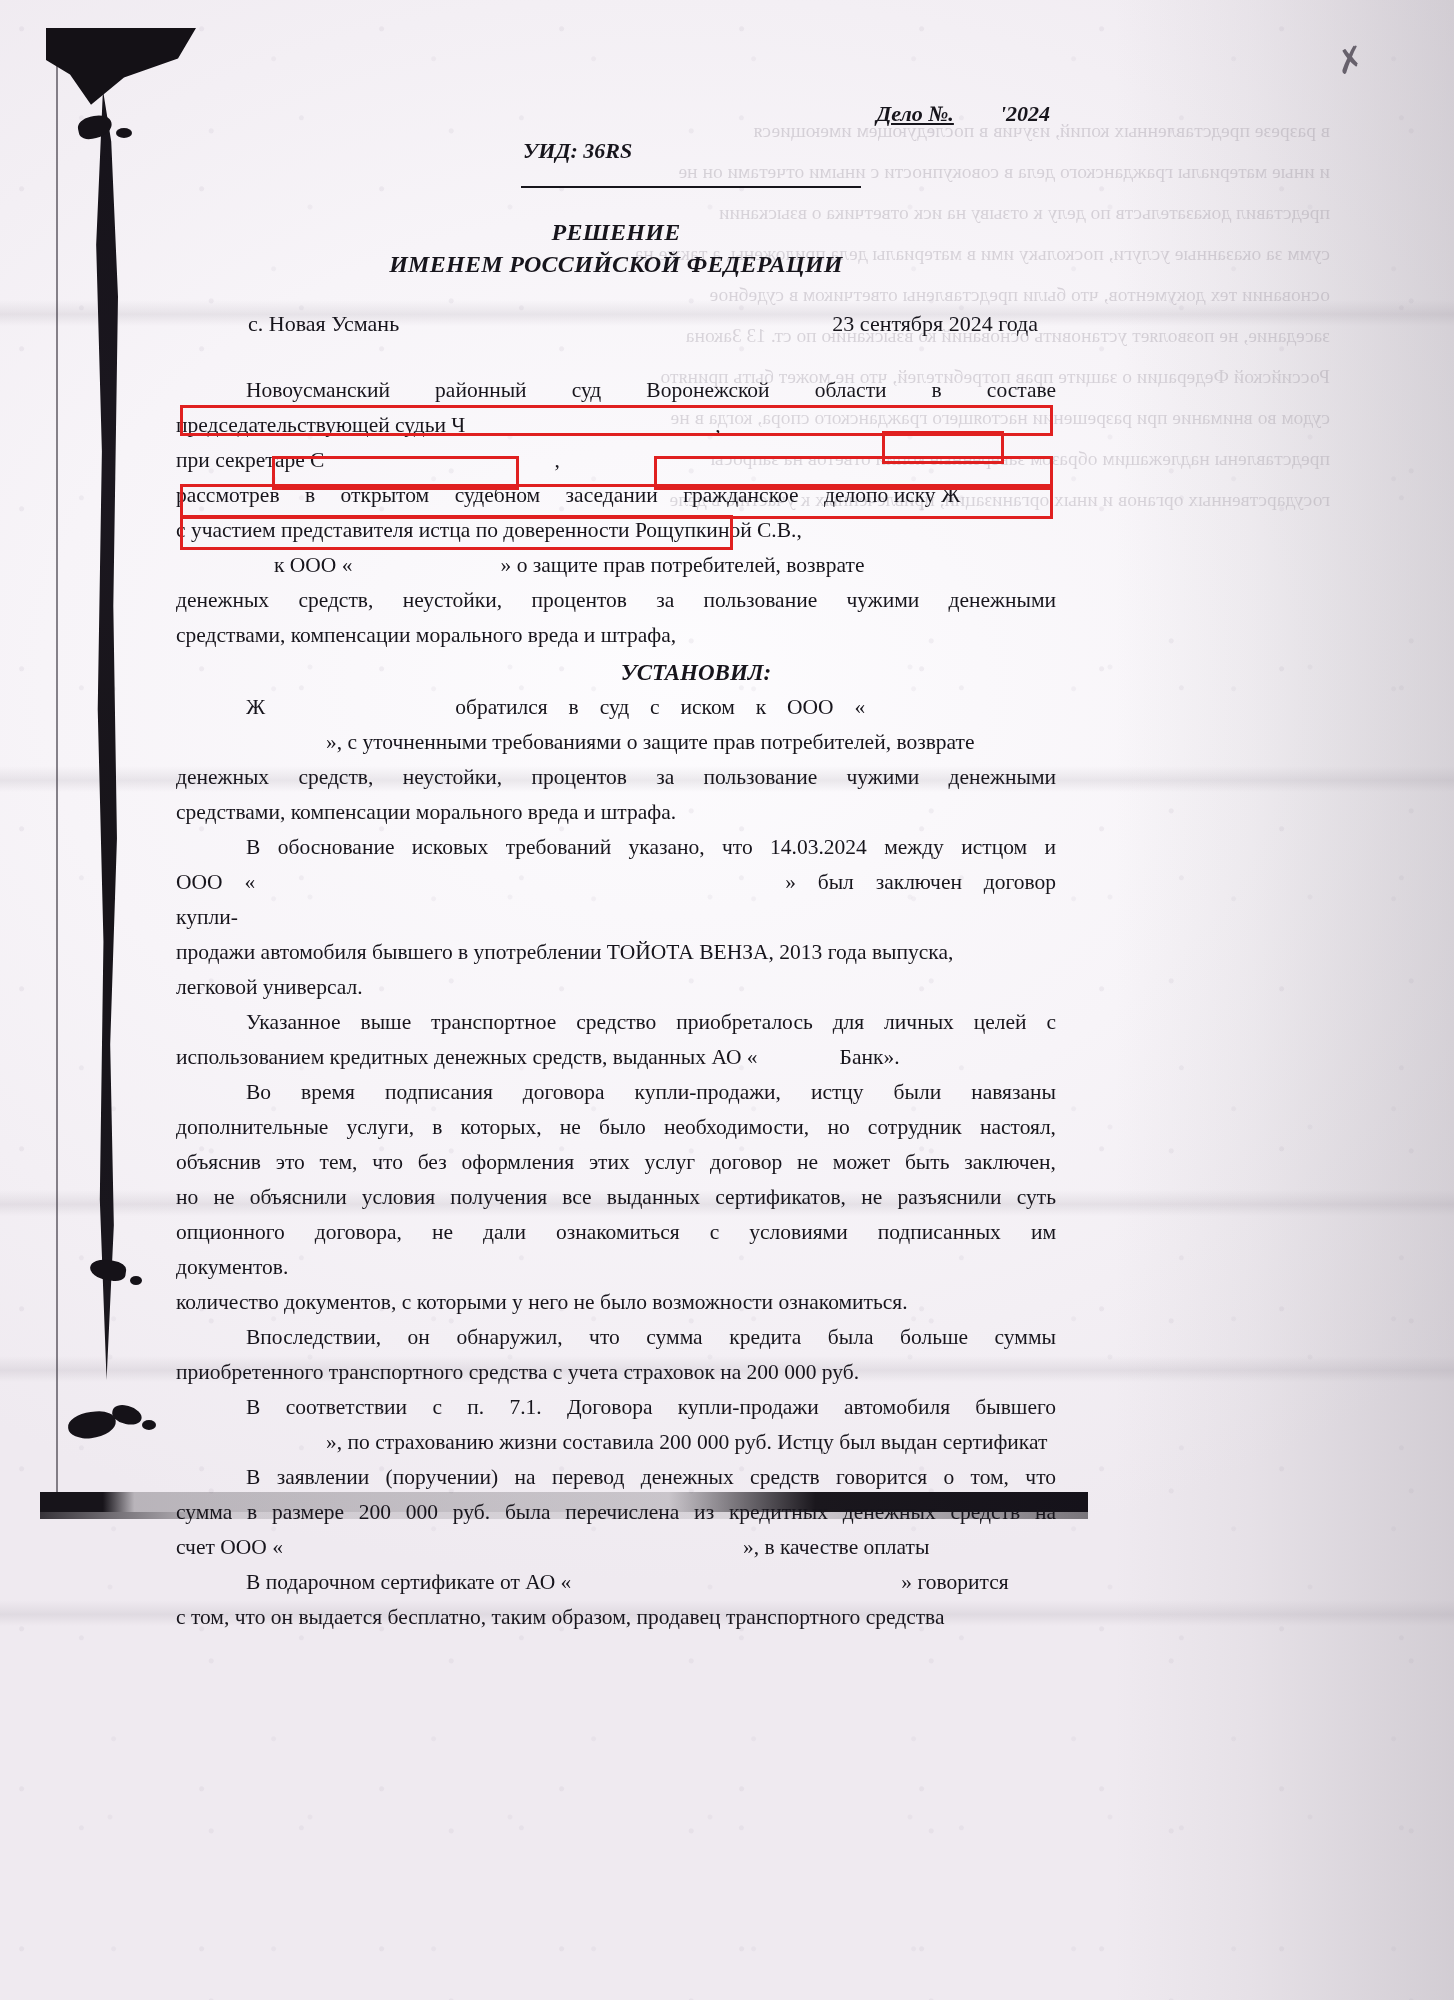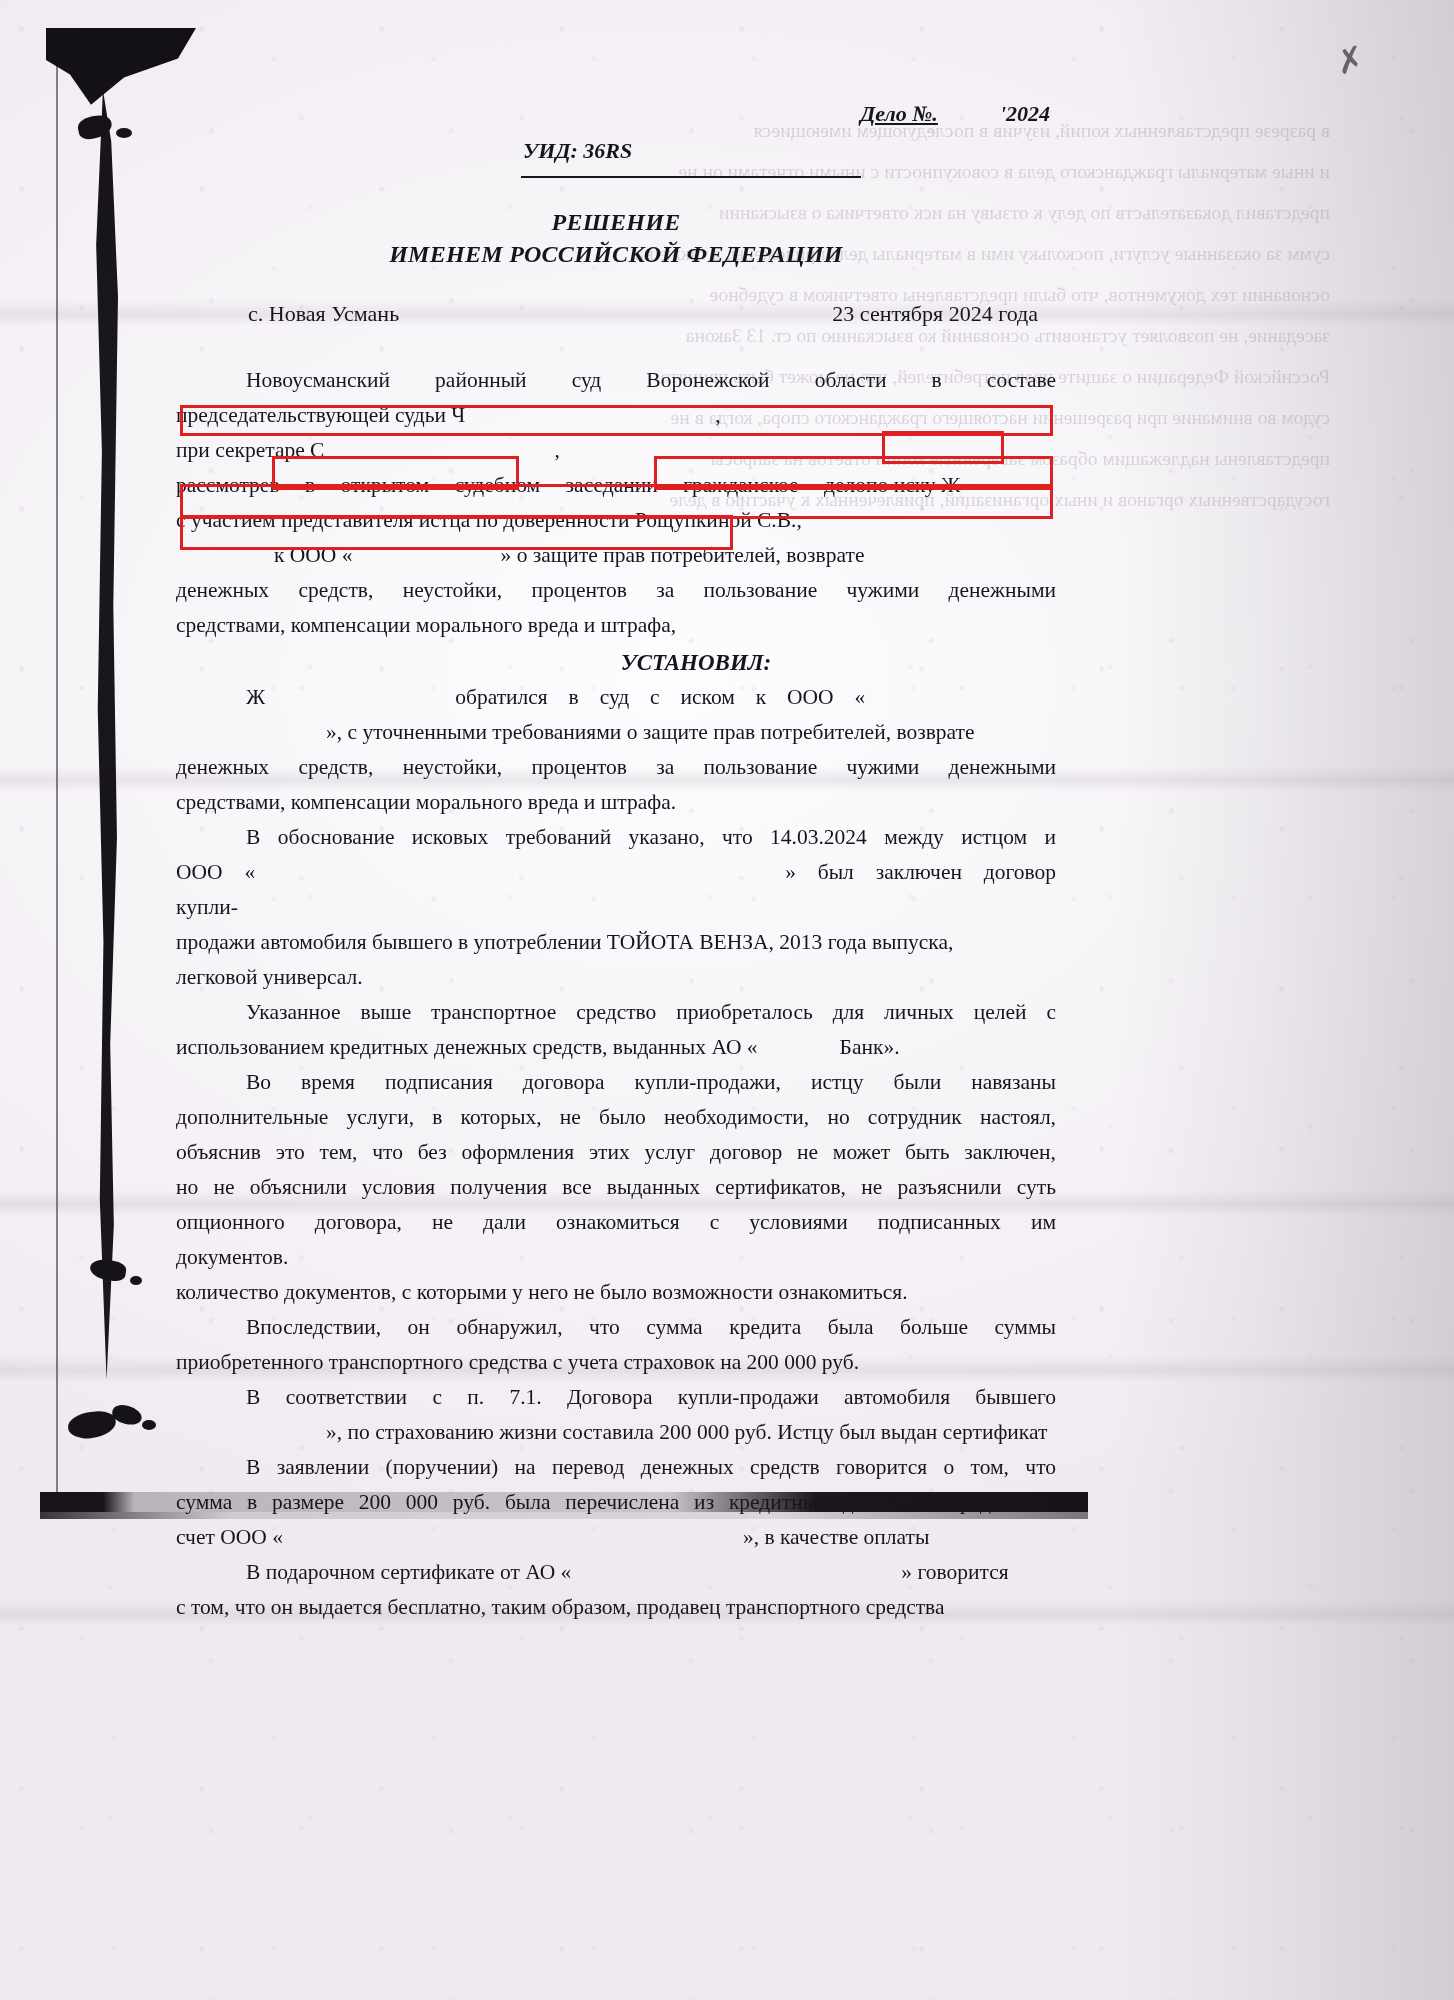--- a/index.html
+++ b/index.html
@@ -141,41 +141,41 @@
     font-size: 21.5px;
     line-height: 35px;
     text-align: justify;
     font-family: "Liberation Serif", "DejaVu Serif", serif;
   }
 
   .case-header {
     display: flex;
     justify-content: flex-end;
     align-items: baseline;
-    gap: 62px;
+    gap: 46px;
     font-style: italic;
     font-weight: bold;
     font-size: 22px;
     padding-right: 6px;
   }
   .case-no { text-decoration: underline; white-space: pre; }
   .case-year { white-space: pre; }
 
   .uid-row {
     display: flex;
     justify-content: center;
     margin-top: 2px;
     padding-left: 150px;
   }
   .uid-text {
     font-style: italic;
     font-weight: bold;
     font-size: 22px;
     border-bottom: 2px solid #17151c;
-    padding: 0 2px 8px 2px;
+    padding: 0 2px 18px 2px;
     min-width: 340px;
     white-space: pre;
   }
 
   .title-block {
     text-align: center;
     margin-top: 28px;
     font-style: italic;
     font-weight: bold;
     font-size: 24px;

